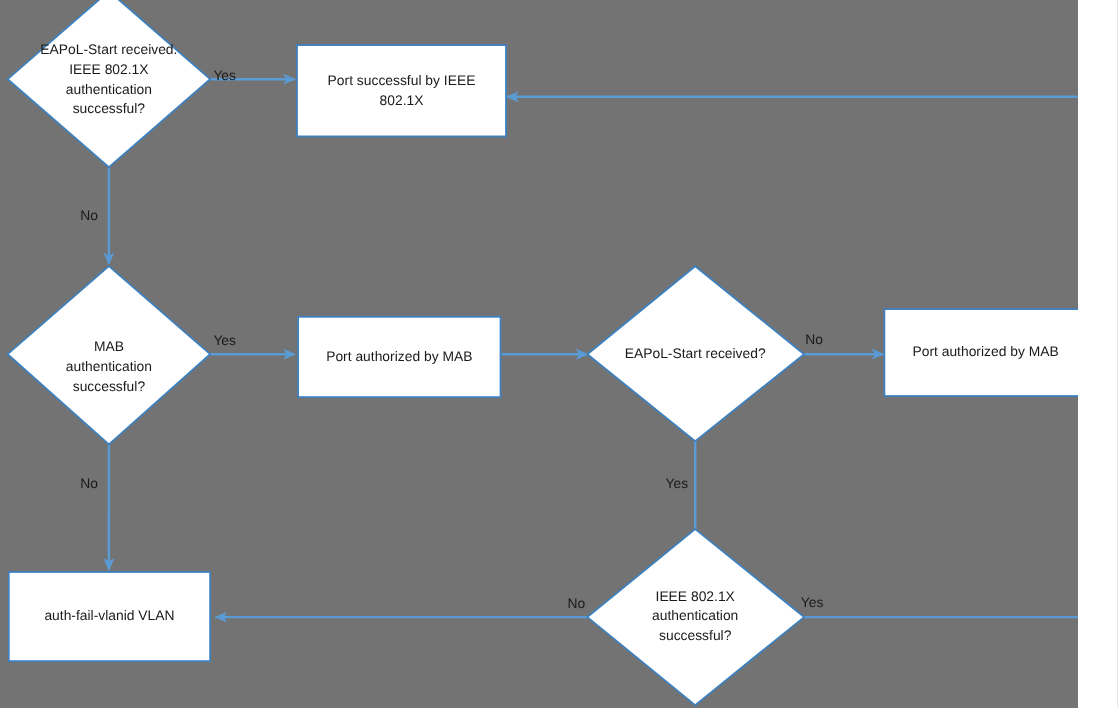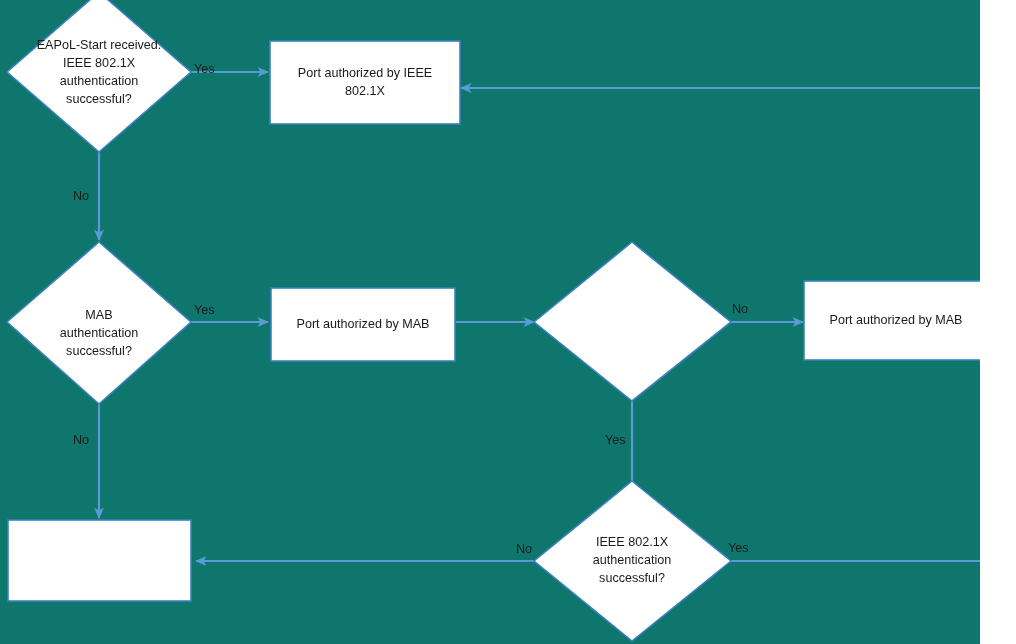--- a/index.html
+++ b/index.html
@@ -8,21 +8,21 @@
     padding: 0;
     background: #ffffff;
   }
   body {
     font-family: "Liberation Sans", sans-serif;
   }
   #canvas {
     position: relative;
     width: 980px;
     height: 644px;
-    background: #0f766e;
+    background: #737373;
     overflow: hidden;
   }
   #flow-svg {
     position: absolute;
     left: 0;
     top: 0;
     width: 1016px;
     height: 644px;
   }
   .node-shape {
@@ -104,32 +104,34 @@
     <rect class="node-shape" x="8" y="520" width="183" height="81"></rect>
 
     <polygon class="node-shape" points="632,481 731,561 632,641 534,561"></polygon>
   </svg>
 
   <div class="node-label" style="left:17px; top:34px; width:164px; height:78px;">EAPoL-Start received.
 IEEE 802.1X
 authentication
 successful?</div>
 
-  <div class="node-label" style="left:274px; top:43px; width:182px; height:79px;">Port authorized by IEEE
+  <div class="node-label" style="left:274px; top:43px; width:182px; height:79px;">Port successful by IEEE
 802.1X</div>
 
   <div class="node-label" style="left:19px; top:293px; width:160px; height:58px;margin-top:12px;">MAB
 authentication
 successful?</div>
 
   <div class="node-label" style="left:273px; top:290px; width:180px; height:69px;">Port authorized by MAB</div>
 
+  <div class="node-label" style="left:545px; top:310px; width:174px; height:24px;">EAPoL-Start received?</div>
 
   <div class="node-label" style="left:806px; top:283px; width:180px; height:75px;">Port authorized by MAB</div>
 
+  <div class="node-label" style="left:10px; top:522px; width:179px; height:77px;">auth-fail-vlanid VLAN</div>
 
   <div class="node-label" style="left:552px; top:532px; width:160px; height:58px;">IEEE 802.1X
 authentication
 successful?</div>
 
   <div class="edge-label" style="left:194px; top:62px;">Yes</div>
 
   <div class="edge-label" style="left:73px; top:189px;">No</div>
 
   <div class="edge-label" style="left:194px; top:303px;">Yes</div>

